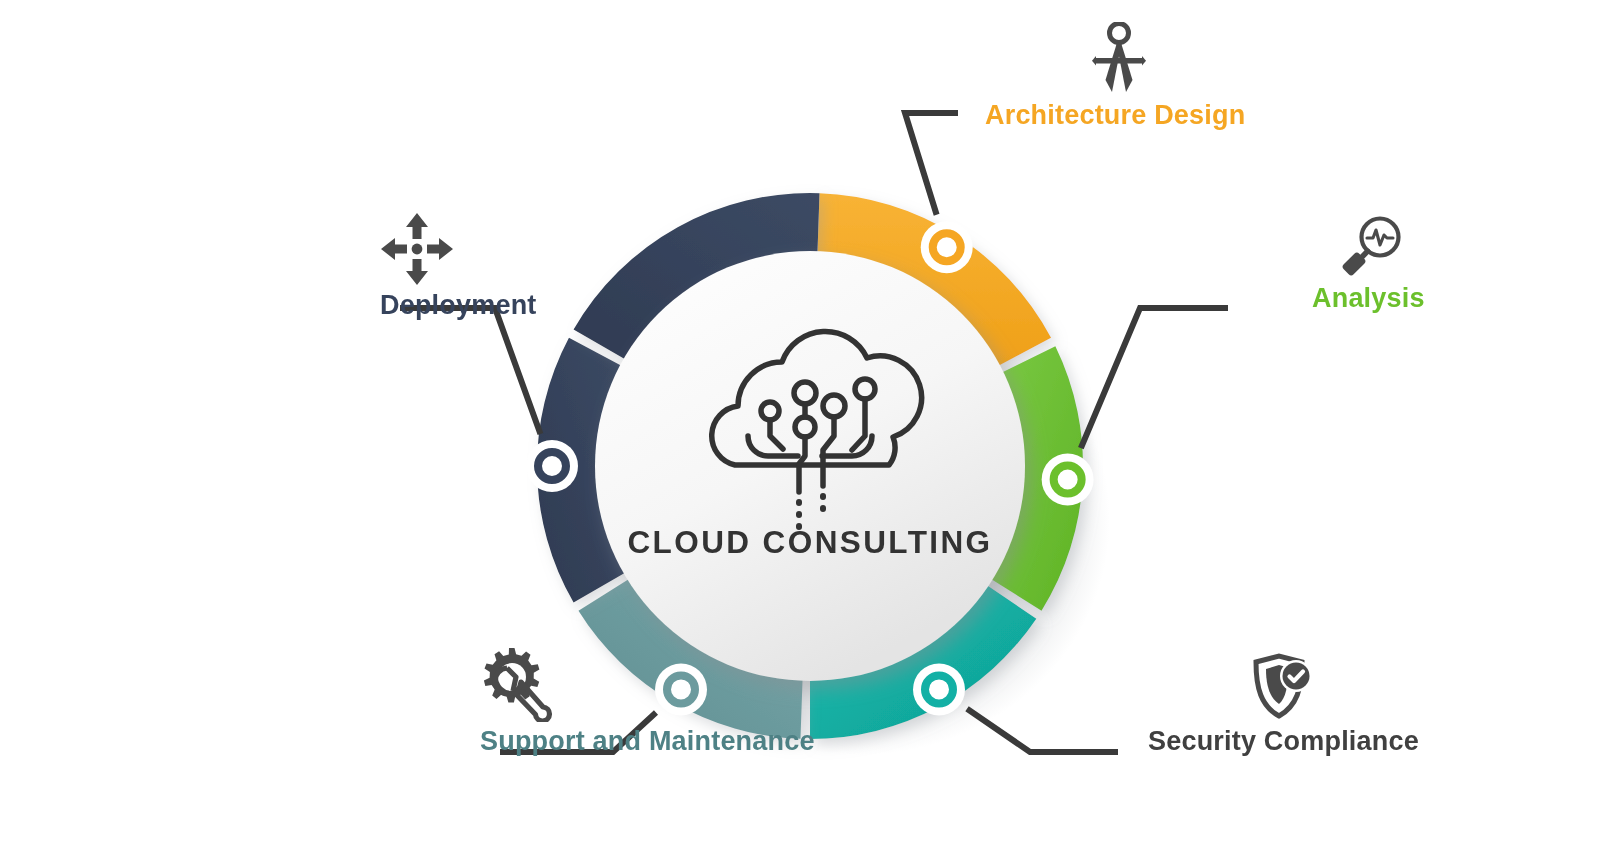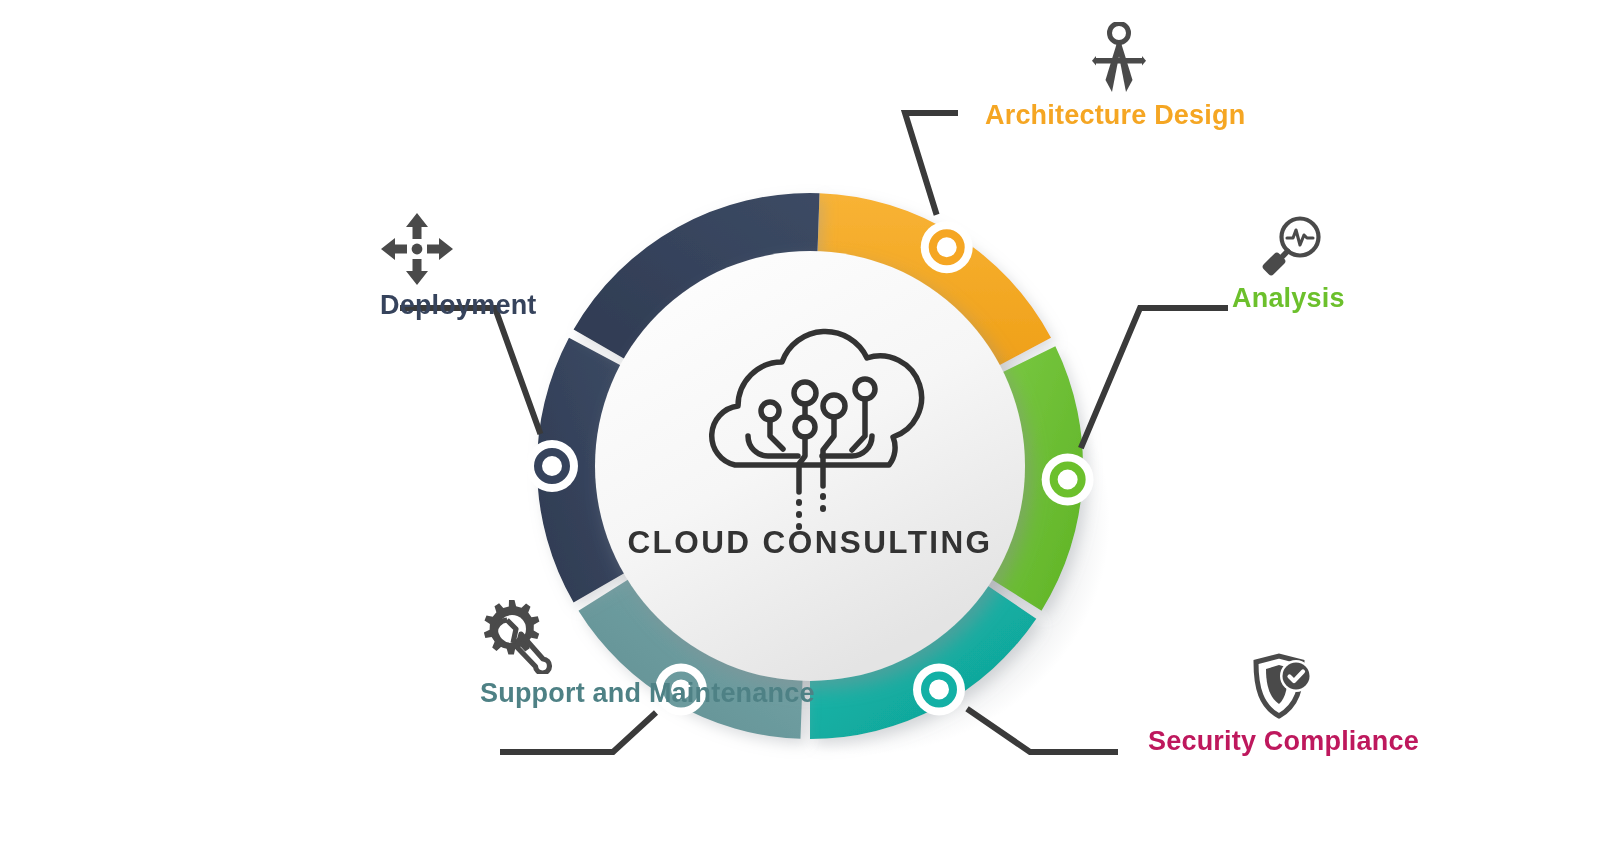--- a/index.html
+++ b/index.html
@@ -41,25 +41,25 @@
   }
   .label-text {
     font-size: 27px;
     font-weight: 600;
     letter-spacing: 0.2px;
     line-height: 1;
   }
   
   #lbl-architecture { left: 985px; top: 22px; }
   #lbl-architecture .label-icon { margin-left: 106px; }
-  #lbl-analysis { left: 1232px; top: 213px; }
+  #lbl-analysis { left: 1312px; top: 213px; }
   #lbl-analysis .label-icon { margin-left: 30px; }
   #lbl-security { left: 1148px; top: 652px; }
   #lbl-security .label-icon { margin-left: 100px; }
-  #lbl-support { left: 480px; top: 598px; }
+  #lbl-support { left: 480px; top: 646px; }
   #lbl-support .label-icon { margin-right: 148px; }
   #lbl-deployment { left: 380px; top: 212px; }
   #lbl-deployment .label-icon { margin-right: 45px; }
 </style>
 </head>
 <body>
 
 <div id="stage">
 
   <svg id="wheel" viewBox="0 0 1600 865" xmlns="http://www.w3.org/2000/svg">
@@ -202,21 +202,21 @@
   <div class="label-block right" id="lbl-security">
     <span class="label-icon">
       <svg width="66" height="70" viewBox="0 0 66 70">
         <path d="M8 10 L31 4 L54 10 C54 36 49 54 31 64 C13 54 8 36 8 10 Z" fill="none" stroke="#4a4a4a" stroke-width="5"></path>
         <path d="M18 17 L31 13 L40 15.5 C40 34 38 46 31 52 C22 46 18 34 18 17 Z" fill="#4a4a4a"></path>
         <circle cx="48" cy="24" r="16" fill="#ffffff"></circle>
         <circle cx="48" cy="24" r="13.5" fill="#4a4a4a"></circle>
         <path d="M41.5 24.5 L46 29 L55 19.5" fill="none" stroke="#ffffff" stroke-width="4.2" stroke-linecap="round" stroke-linejoin="round"></path>
       </svg>
     </span>
-    <span class="label-text" style="color:#be185d">Security Compliance</span>
+    <span class="label-text" style="color:#404040">Security Compliance</span>
   </div>
 
   <div class="label-block left" id="lbl-support">
     <span class="label-icon">
       <svg width="74" height="76" viewBox="0 0 74 76">
         <g fill="#4a4a4a">
           <path d="M29 2 l5.5 0 1.6 6.2 5.4 1.6 4.6-4.4 4.4 3.3 -2.3 5.9 3.3 4.6 6.3-0.9 1.6 5.3
                    -5.6 3.1 -0.1 5.7 5.5 3.3 -1.8 5.2 -6.3-1.1 -3.5 4.5 2.1 6 -4.5 3.1 -4.4-4.6
                    -5.5 1.4 -1.4 6.2 -5.5 0.2 -1.8-6.1 -5.4-1.8 -4.7 4.2 -4.3-3.5 2.5-5.8 -3.1-4.7
                    -6.3 1.1 -1.4-5.4 5.7-2.9 0.3-5.7 -5.4-3.5 2-5.1 6.2 1.3 3.7-4.4 -1.9-6.1 4.6-2.9

